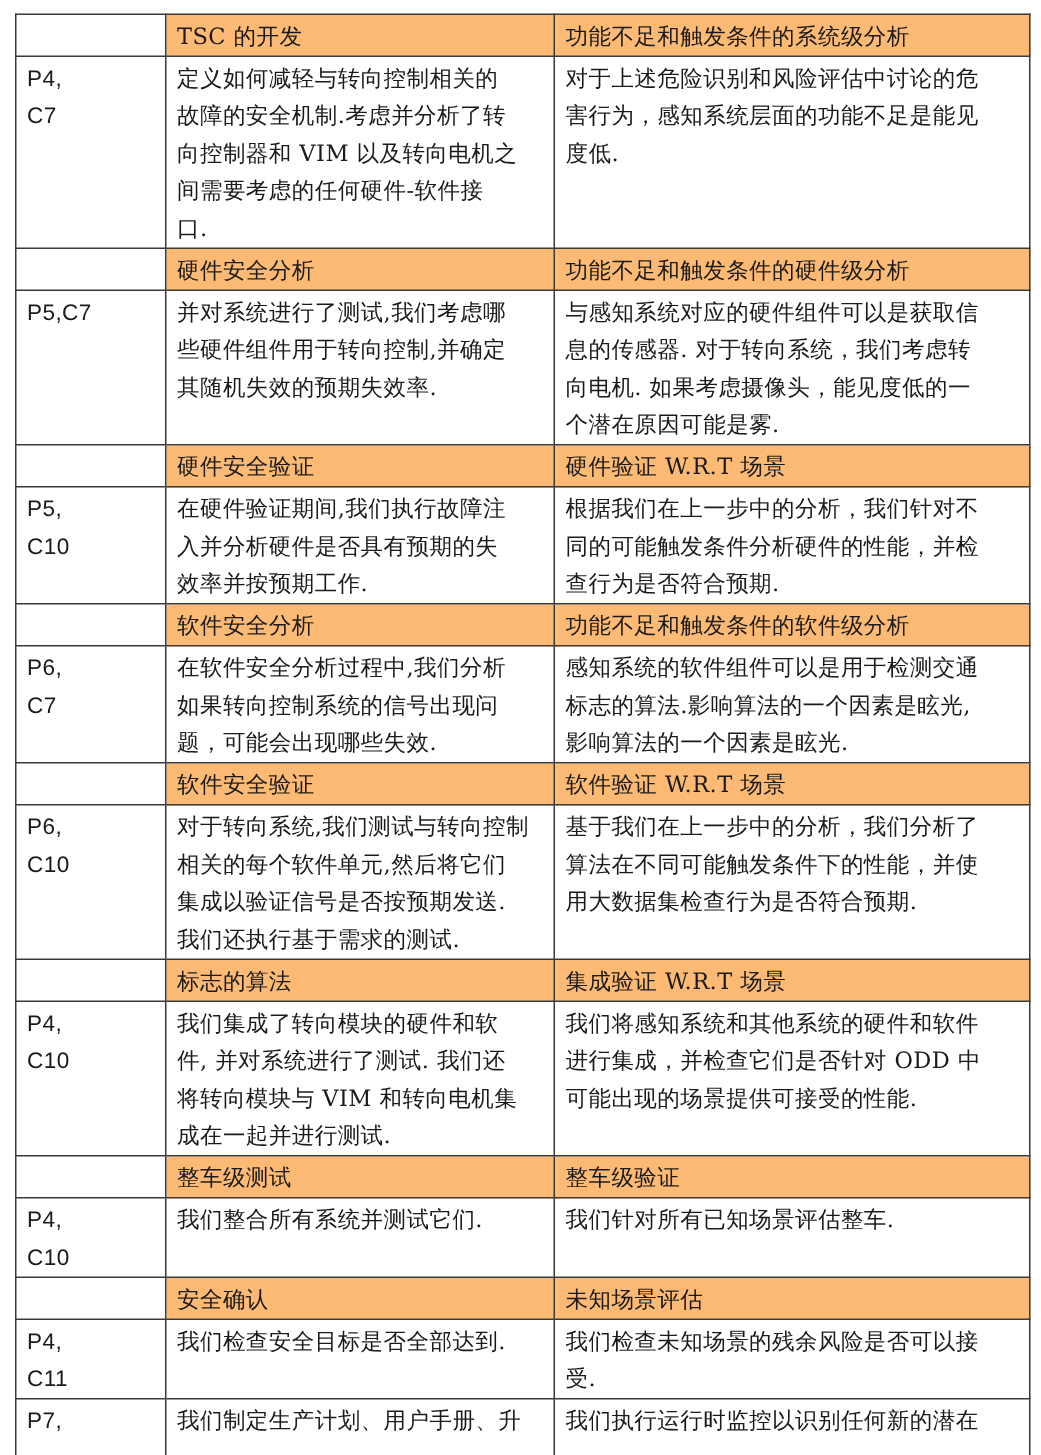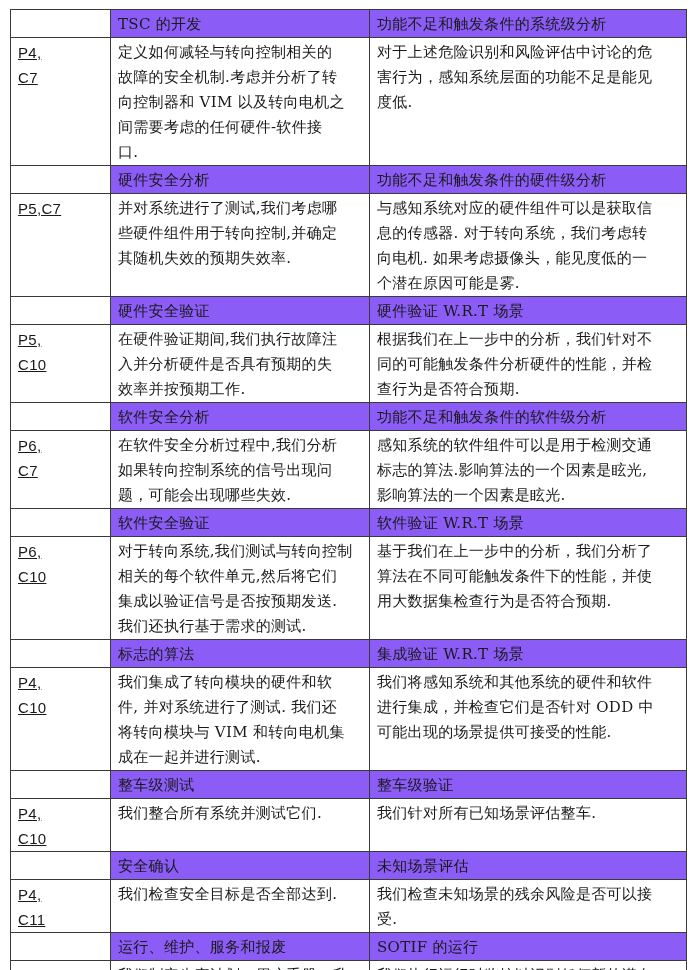--- a/index.html
+++ b/index.html
@@ -4,23 +4,23 @@
 <style>
   html, body { margin: 0; padding: 0; background: #ffffff; }
   body { width: 694px; height: 970px; position: relative; overflow: hidden;
          font-family: "DejaVu Serif", "Liberation Serif", serif; color: #1a1a1a; }
   table.doc { position: absolute; left: 10px; top: 9px; width: 676px;
               border-collapse: collapse; table-layout: fixed; }
   table.doc td { border: 1.5px solid #3a3a3a; vertical-align: top;
                  padding: 2px 7px 0 7px; font-size: 15px; line-height: 25px;
                  letter-spacing: 0.3px; }
   col.c1 { width: 100px; } col.c2 { width: 259px; } col.c3 { width: 317px; }
-  tr.hdr td.h { background: #8b5cf6; }
+  tr.hdr td.h { background: #fdba74; }
   tr.hdr td { height: 21px; }
-  td.ref { font-family: "Liberation Sans", "DejaVu Sans", sans-serif; font-size: 15px; text-decoration: underline; }
+  td.ref { font-family: "Liberation Sans", "DejaVu Sans", sans-serif; font-size: 15px; }
   .line { display: block; }
 </style>
 </head>
 <body>
 
 <table class="doc">
   <colgroup>
       <col class="c1">
       <col class="c2">
       <col class="c3">
@@ -184,25 +184,20 @@
           <span class="line">C11</span>
         </td>
         <td>
           <span class="line">我们检查安全目标是否全部达到.</span>
         </td>
         <td>
           <span class="line">我们检查未知场景的残余风险是否可以接</span>
           <span class="line">受.</span>
         </td>
       </tr>
-      <tr class="hdr">
-        <td></td>
-        <td class="h">运行、维护、服务和报废</td>
-        <td class="h">SOTIF  的运行</td>
-      </tr>
       <tr>
         <td class="ref" style="height: 46px;">
           <span class="line">P7,</span>
         </td>
         <td>
           <span class="line">我们制定生产计划、用户手册、升</span>
         </td>
         <td>
           <span class="line">我们执行运行时监控以识别任何新的潜在</span>
         </td>

